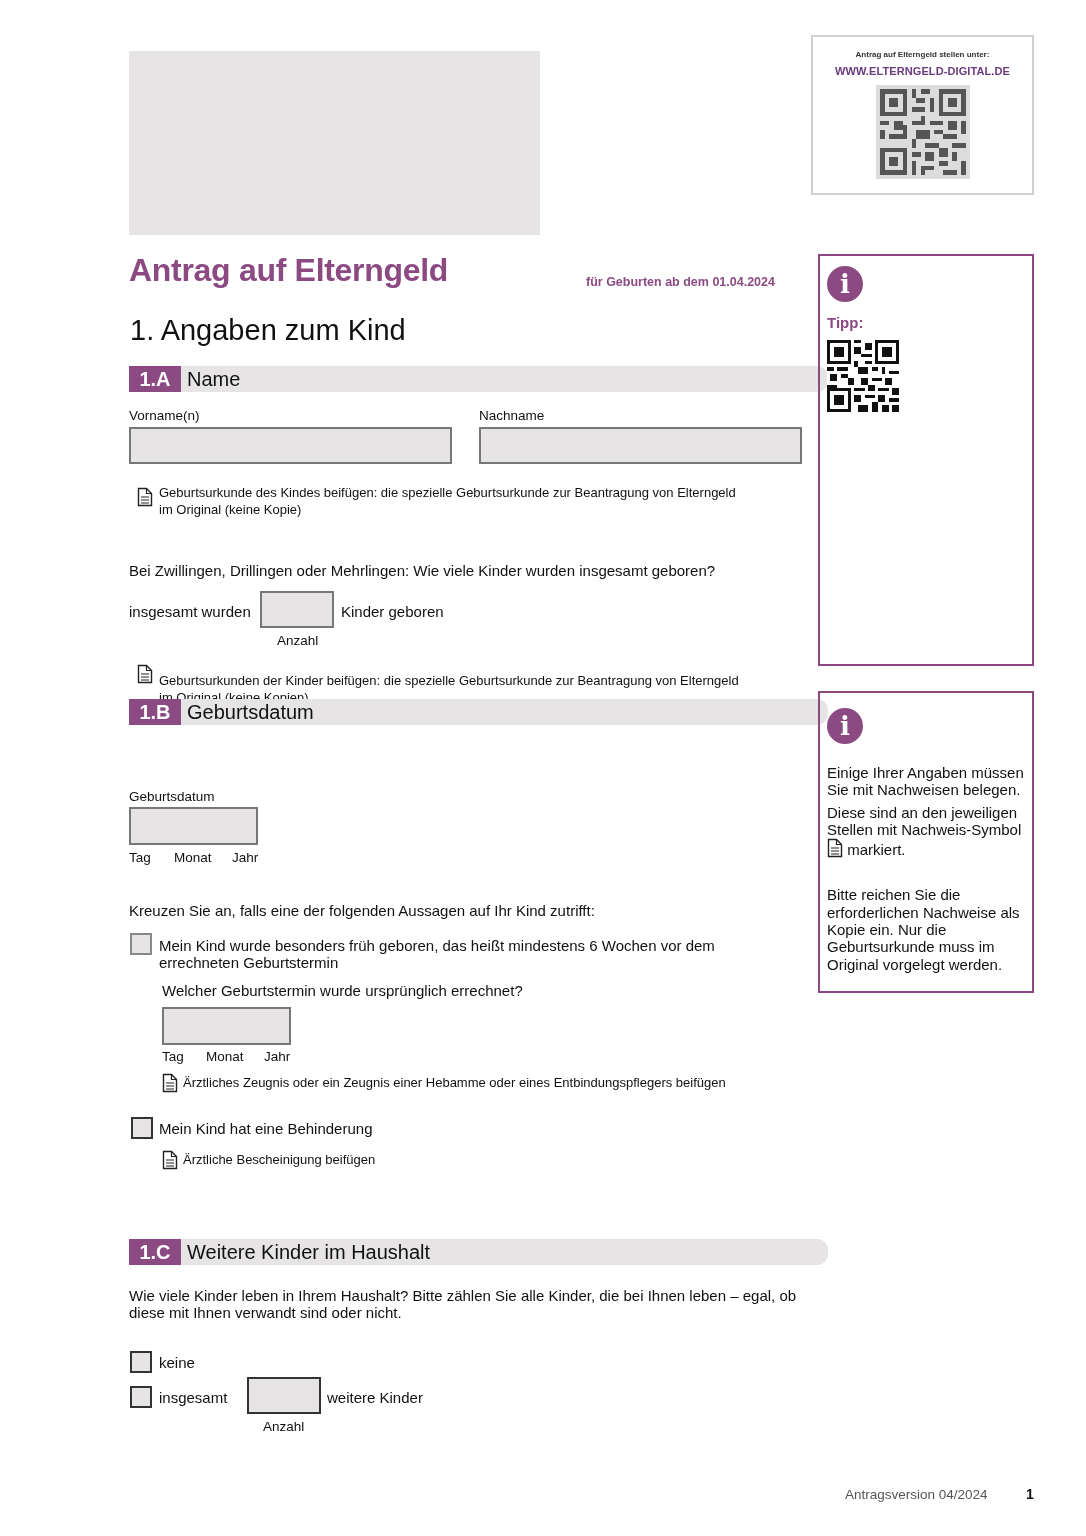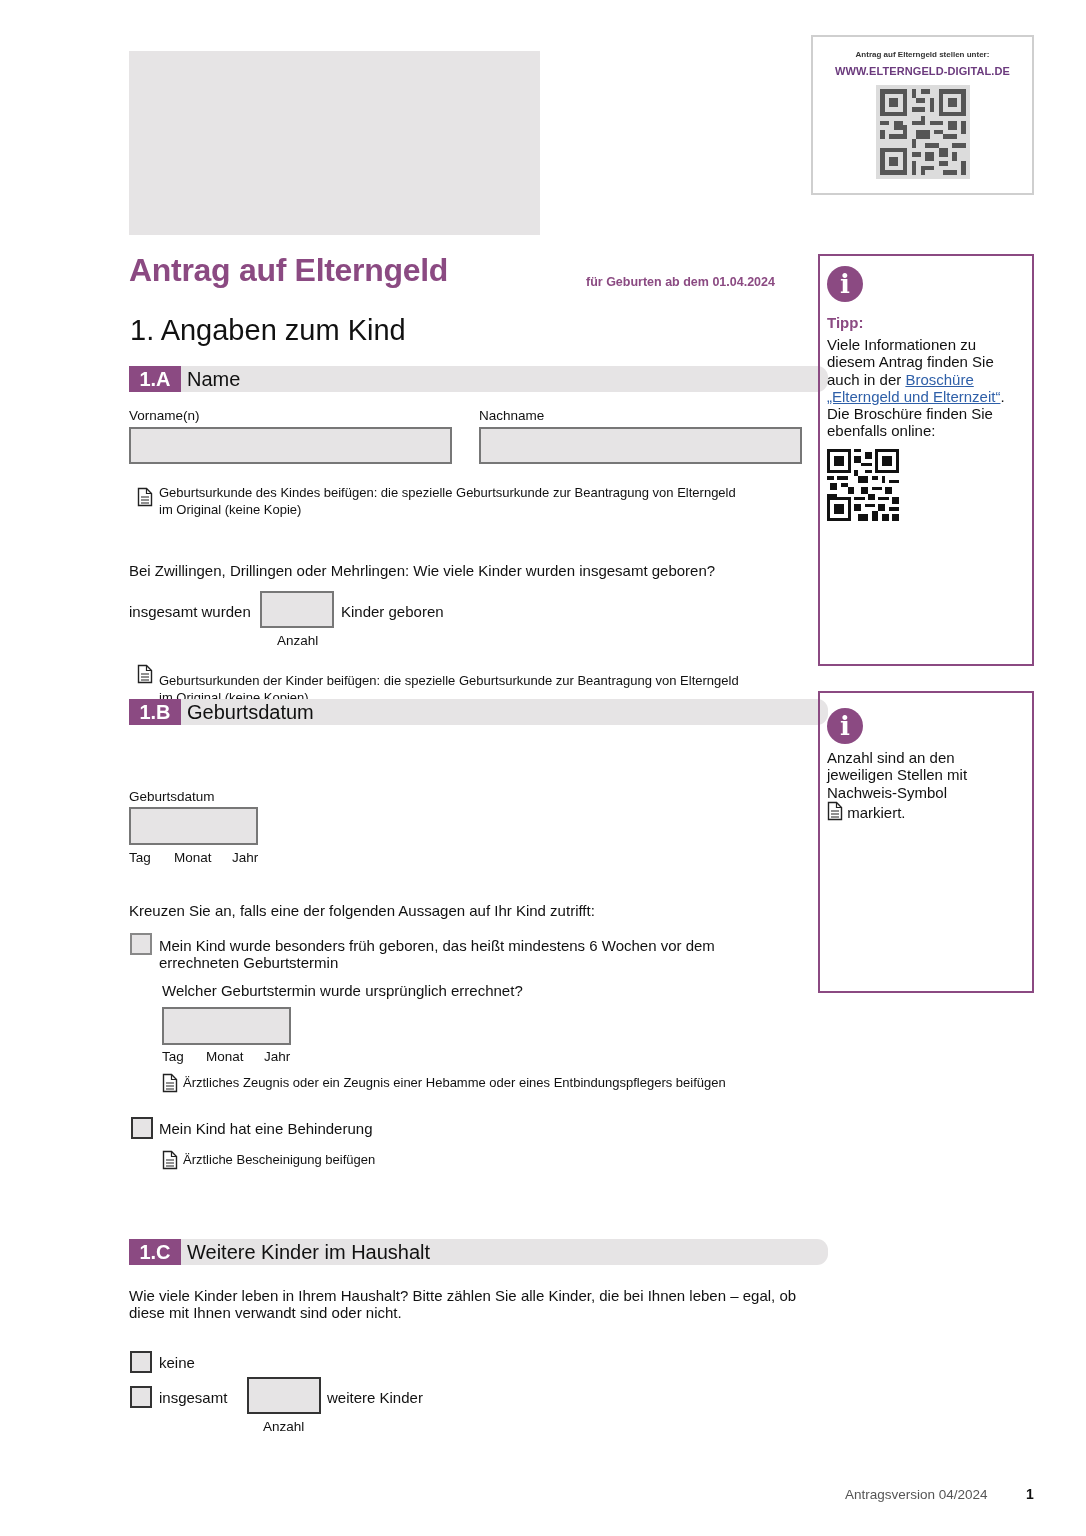--- a/index.html
+++ b/index.html
@@ -180,23 +180,20 @@
 
 <div class="abs cb" style="left:130px; top:1386px;"></div>
 <div class="abs txt" style="left:159px; top:1389px;">insgesamt</div>
 <div class="abs field" style="left:247px; top:1377px; width:74px; height:37px; border-color:#333;"></div>
 <div class="abs txt" style="left:327px; top:1389px;">weitere Kinder</div>
 <div class="abs lbl" style="left:263px; top:1419px;">Anzahl</div>
 
 <div class="abs sidebox" style="top:254px; height:412px;">
   <div class="info">i</div>
   <div class="tipp">Tipp:</div>
-  <p style="margin-top:5px;">
-    <span>Viele Informationen zu diesem Antrag finden Sie auch in der </span><a>Broschüre „Elterngeld und Elternzeit“</a><span>. Die Broschüre finden Sie ebenfalls online:</span>
-  </p>
   <div class="mini-qr">
     <svg width="72" height="72" viewBox="0 0 21 21" shape-rendering="crispEdges">
       <rect width="21" height="21" fill="#fff"></rect>
       <g fill="#111">
           <path d="M0 0h7v7H0zM14 0h7v7h-7zM0 14h7v7H0z"></path>
         </g>
       <g fill="#fff">
           <path d="M1 1h5v5H1zM15 1h5v5h-5zM1 15h5v5H1z"></path>
         </g>
       <g fill="#111">
@@ -205,24 +202,26 @@
         <path d="M0 8h2v1H0zM3 8h3v1H3zM1 10h2v2H1zM4 10h2v1H4zM6 11h2v2H6zM9 8h3v2H9zM13 8h2v1h-2zM16 8h1v2h-1zM18 9h3v1h-3z"></path>
         <path d="M10 11h2v2h-2zM13 11h3v1h-3zM17 11h2v2h-2zM0 13h3v1H0zM8 14h3v1H8zM12 13h2v2h-2zM15 14h3v1h-3zM19 14h2v2h-2z"></path>
         <path d="M8 16h2v2H8zM11 16h3v1h-3zM15 16h2v2h-2zM18 17h3v1h-3zM9 19h3v2H9zM13 18h2v3h-2zM16 19h2v2h-2zM19 19h2v2h-2z"></path>
       </g>
     </svg>
   </div>
 </div>
 
 <div class="abs sidebox" style="top:691px; height:302px;">
   <div class="info" style="margin-top:5px;">i</div>
+  <p style="margin-top:20px;">Einige Ihrer Angaben müssen Sie mit Nachweisen belegen.</p>
   <p style="margin-top:5px;">
-    <span>Anzahl sind an den jeweiligen Stellen mit Nachweis-Symbol</span><br>
+    <span>Diese sind an den jeweiligen Stellen mit Nachweis-Symbol</span><br>
     <span style="display:inline-block; vertical-align:-3px;"><svg class="docicon" viewBox="0 0 16 20">
           <path d="M1.5 1.5h8l5 5v12h-13z" fill="none" stroke="#222" stroke-width="1.4"></path>
           <path d="M9.5 1.5v5h5" fill="none" stroke="#222" stroke-width="1.2"></path>
           <path d="M4 10h8M4 13h8M4 16h8" stroke="#222" stroke-width="1.2"></path>
         </svg></span><span> markiert.</span>
   </p>
+  <p style="margin-top:25px;">Bitte reichen Sie die erforderlichen Nachweise als Kopie ein. Nur die Geburtsurkunde muss im Original vorgelegt werden.</p>
 </div>
 
 <div class="abs footer-version">Antragsversion 04/2024</div>
 <div class="abs footer-page">1</div>
 
 </body></html>

